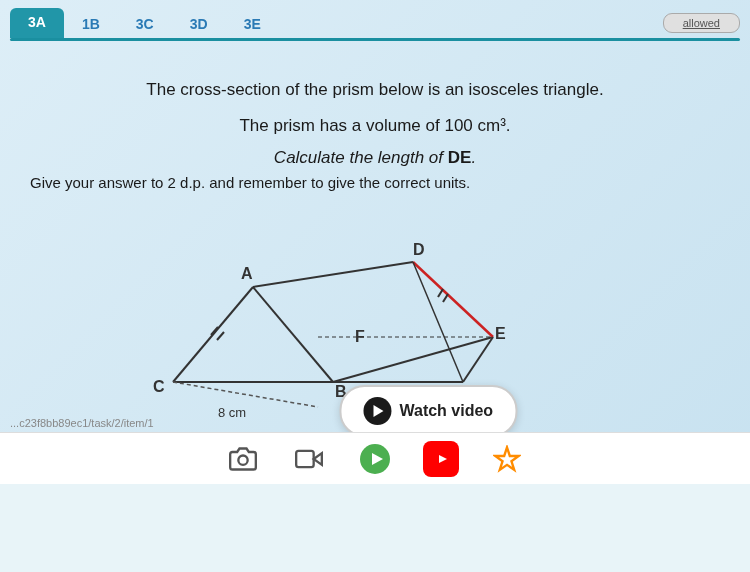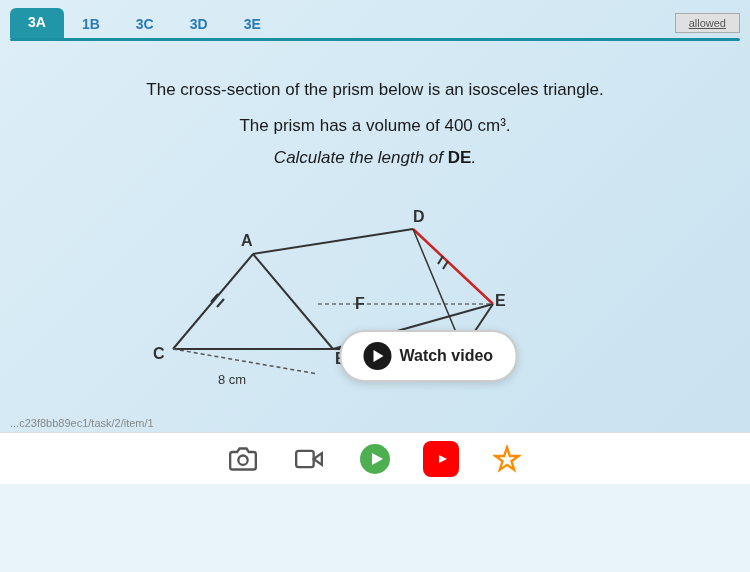--- a/index.html
+++ b/index.html
@@ -57,22 +57,22 @@
       height: 3px;
       background: #1a8fa0;
       margin: 0 10px;
       border-radius: 2px;
     }
 
     .allowed-badge {
       margin-left: auto;
       background: #e0e0e0;
       border: 1px solid #aaa;
-      border-radius: 0;
-      padding: 3px 13px;
+      border-radius: 9px;
+      padding: 3px 19px;
       font-size: 11px;
       color: #555;
       align-self: center;
       text-decoration: underline;
     }
 
     
     .content {
       padding: 36px 30px 10px 30px;
       position: relative;
@@ -118,21 +118,21 @@
     .diagram-svg {
       position: absolute;
       left: 50%;
       transform: translateX(-60%);
       top: 0;
     }
 
     
     .watch-video-btn {
       position: absolute;
-      bottom: 62px;
+      bottom: 40px;
       left: 50%;
       transform: translateX(-20%);
       background: white;
       border: 2px solid #ccc;
       border-radius: 25px;
       padding: 10px 22px;
       display: flex;
       align-items: center;
       gap: 8px;
       font-size: 16px;
@@ -217,26 +217,27 @@
     <div class="tab">3E</div>
     <div class="allowed-badge">allowed</div>
   </div>
   <div class="tab-underline"></div>
 
   <div class="content">
     <p class="problem-text">
       <span>The cross-section of the prism below is an isosceles triangle.</span>
     </p>
     <p class="problem-text">
-      <span>The prism has a volume of 400 cm³.</span>
+      <span>The prism has a volume of 100 cm³.</span>
     </p>
 
     <p class="calculate-text">
       Calculate the length of <span class="de-label">DE</span>.
     </p>
+    <p class="give-text">Give your answer to 2 d.p. and remember to give the correct units.</p>
 
     <div class="diagram-container">
       <svg class="diagram-svg" width="420" height="240" viewBox="0 0 420 240">
 
         <line x1="50" y1="175" x2="210" y2="175" stroke="#333" stroke-width="2"></line>
 
         <line x1="50" y1="175" x2="130" y2="80" stroke="#333" stroke-width="2"></line>
 
         <line x1="130" y1="80" x2="210" y2="175" stroke="#333" stroke-width="2"></line>
 

